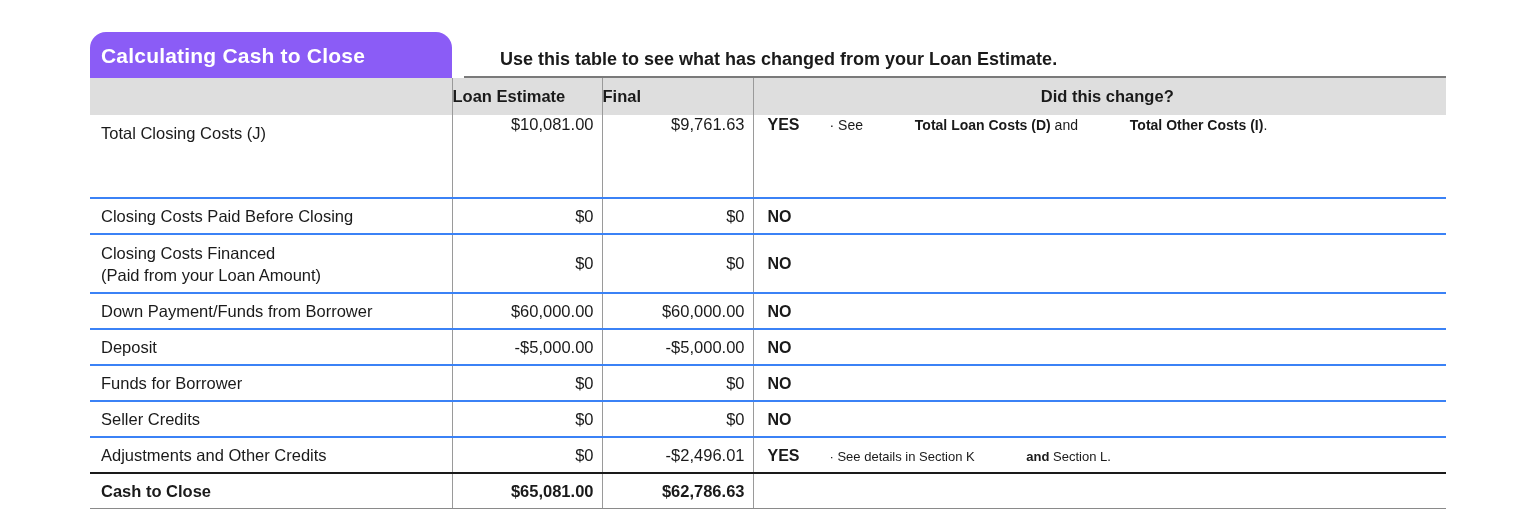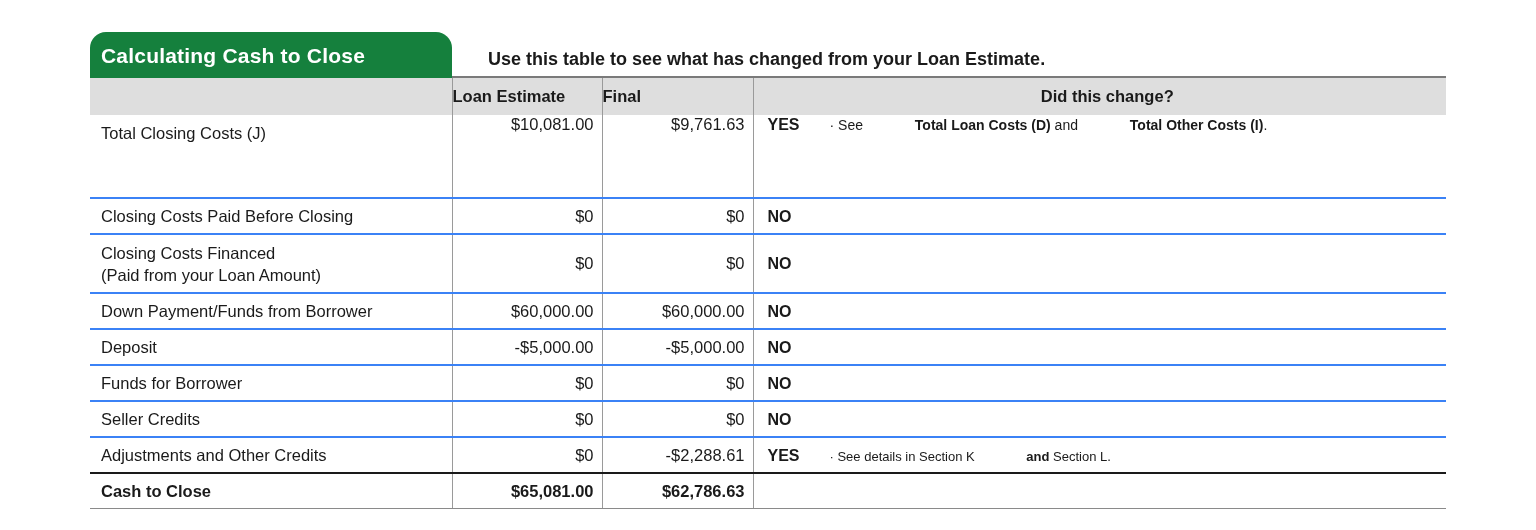--- a/index.html
+++ b/index.html
@@ -1,24 +1,24 @@
 <!DOCTYPE html>
 <html><head>
   <meta charset="utf-8">
   <style>
     html, body { margin: 0; padding: 0; background: #ffffff; }
     body { width: 1536px; height: 530px; position: relative; overflow: hidden;
       font-family: "Liberation Sans", "DejaVu Sans", sans-serif; color: #1a1a1a; }
     .wrap { position: absolute; left: 90px; top: 32px; width: 1356px; }
     .top { display: flex; height: 46px; align-items: flex-end; }
-    .tab { width: 362px; height: 46px; background: #15803d; color: #fff;
+    .tab { width: 362px; height: 46px; background: #8b5cf6; color: #fff;
       border-radius: 16px 16px 0 0; box-sizing: border-box; padding: 12px 0 0 11px;
       font-size: 21px; font-weight: bold; letter-spacing: 0.2px; }
     .subtitle { flex: 1; font-size: 18px; font-weight: bold; padding: 0 0 6px 36px;
-      border-bottom: 2px solid #7a7a7a; }
+      border-bottom: 2px solid #7a7a7a; margin-left: 12px; }
     table { border-collapse: collapse; width: 1356px; table-layout: fixed; }
     col.c1 { width: 362px; } col.c2 { width: 150px; } col.c3 { width: 151px; } col.c4 { width: 693px; }
     thead th { background: #dedede; height: 37px; font-size: 16.5px; font-weight: bold; padding: 0; }
     thead th.le, thead th.fin { text-align: left; border-left: 1px solid #9a9a9a; }
     thead th.chg { text-align: center; padding-left: 15px; border-left: 1px solid #9a9a9a; }
     td { font-size: 16.5px; padding: 0; border-bottom: 2px solid #3b82f6; vertical-align: middle; }
     td.label { padding-left: 11px; line-height: 22px; }
     td.num { text-align: right; padding-right: 8px; border-left: 1px solid #9a9a9a; }
     td.chg { border-left: 1px solid #9a9a9a; padding-left: 14px; }
     .ans { font-weight: bold; display: inline-block; width: 62px; font-size: 16px; }
@@ -99,21 +99,21 @@
       </tr>
       <tr class="r-std">
         <td class="label">Seller Credits</td>
         <td class="num">$0</td>
         <td class="num">$0</td>
         <td class="chg"><span class="ans">NO</span></td>
       </tr>
       <tr class="r-std r-last">
         <td class="label">Adjustments and Other Credits</td>
         <td class="num">$0</td>
-        <td class="num">-$2,288.61</td>
+        <td class="num">-$2,496.01</td>
         <td class="chg">
           <span class="ans">YES</span><span class="note" style="font-size:13px"><span>· See details in Section K </span><b>and</b><span> Section L.</span></span>
         </td>
       </tr>
       <tr class="r-total">
         <td class="label">Cash to Close</td>
         <td class="num">$65,081.00</td>
         <td class="num">$62,786.63</td>
         <td class="chg"></td>
       </tr>

